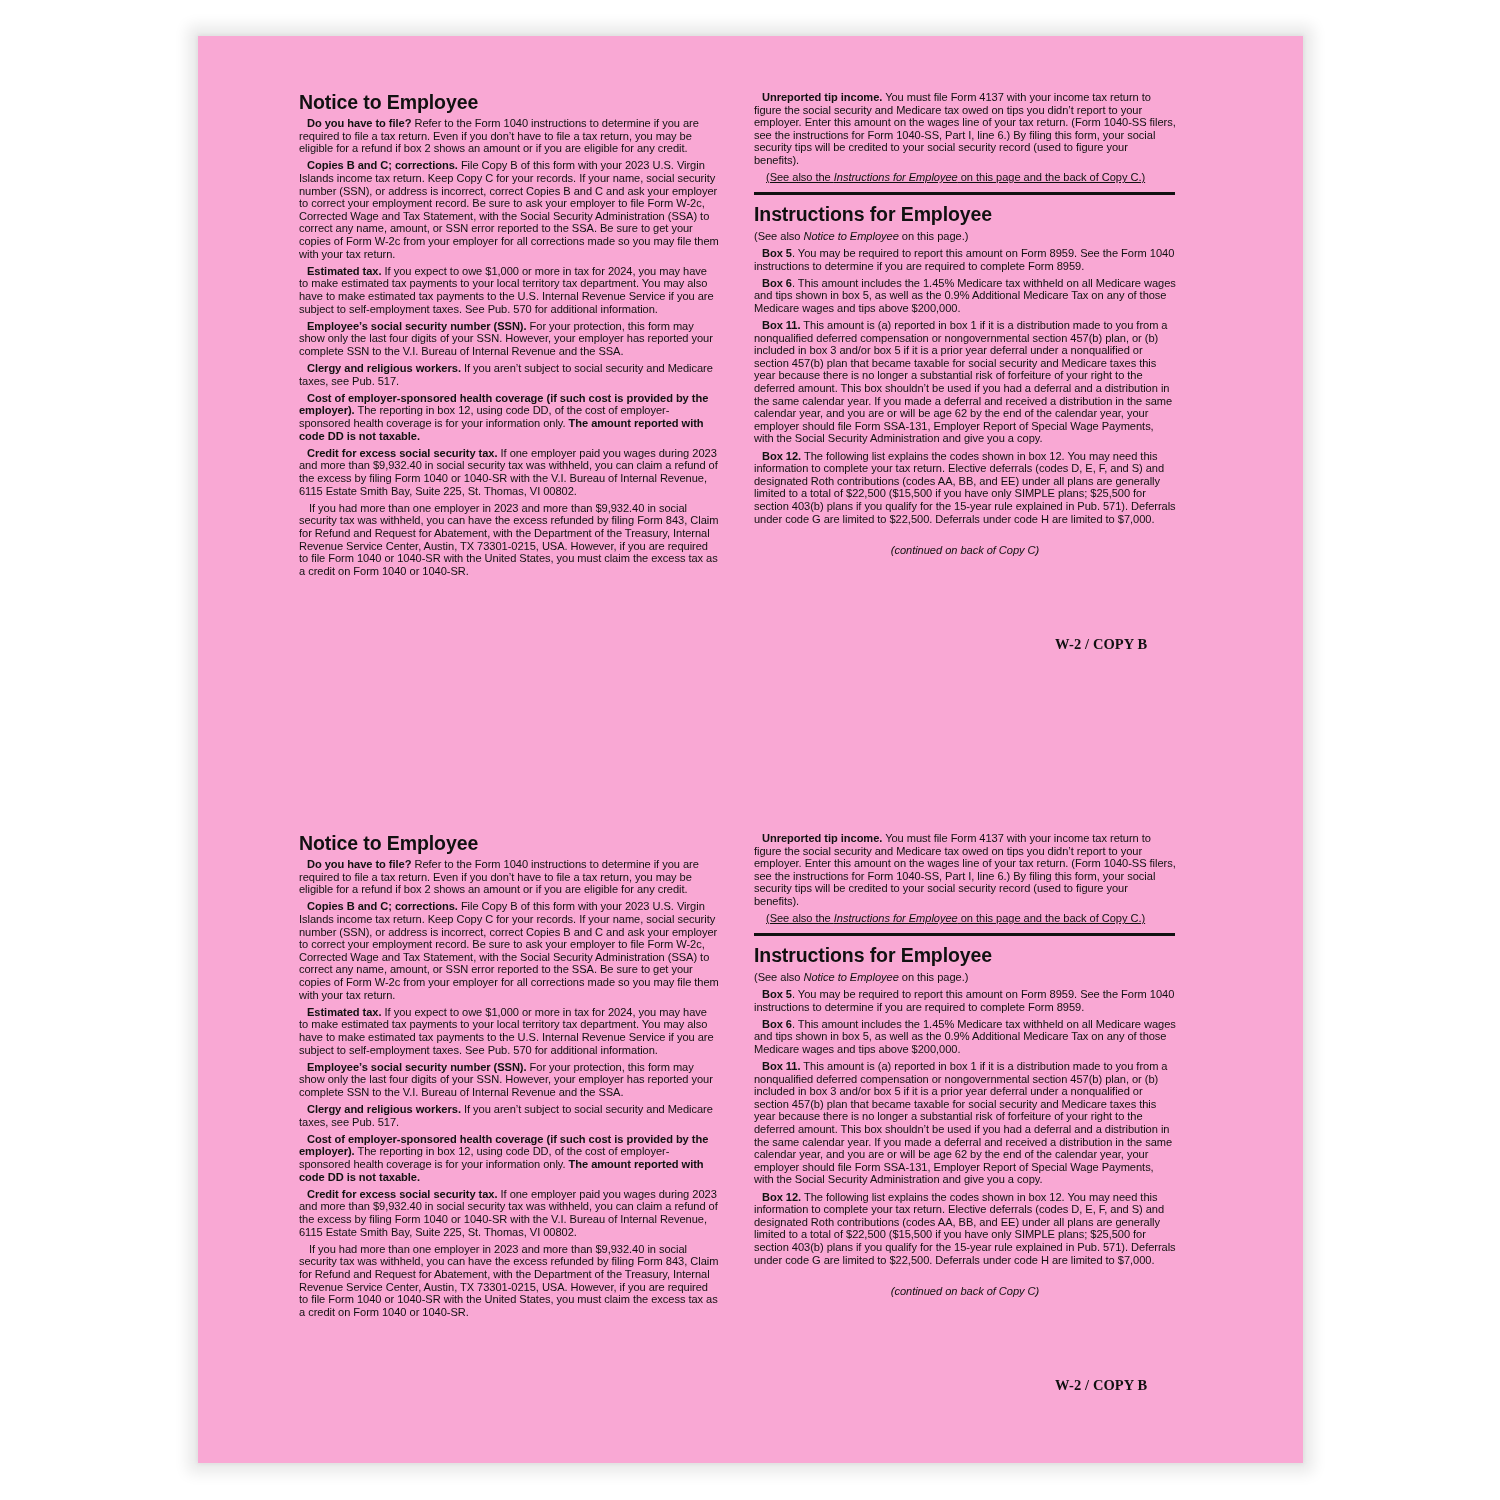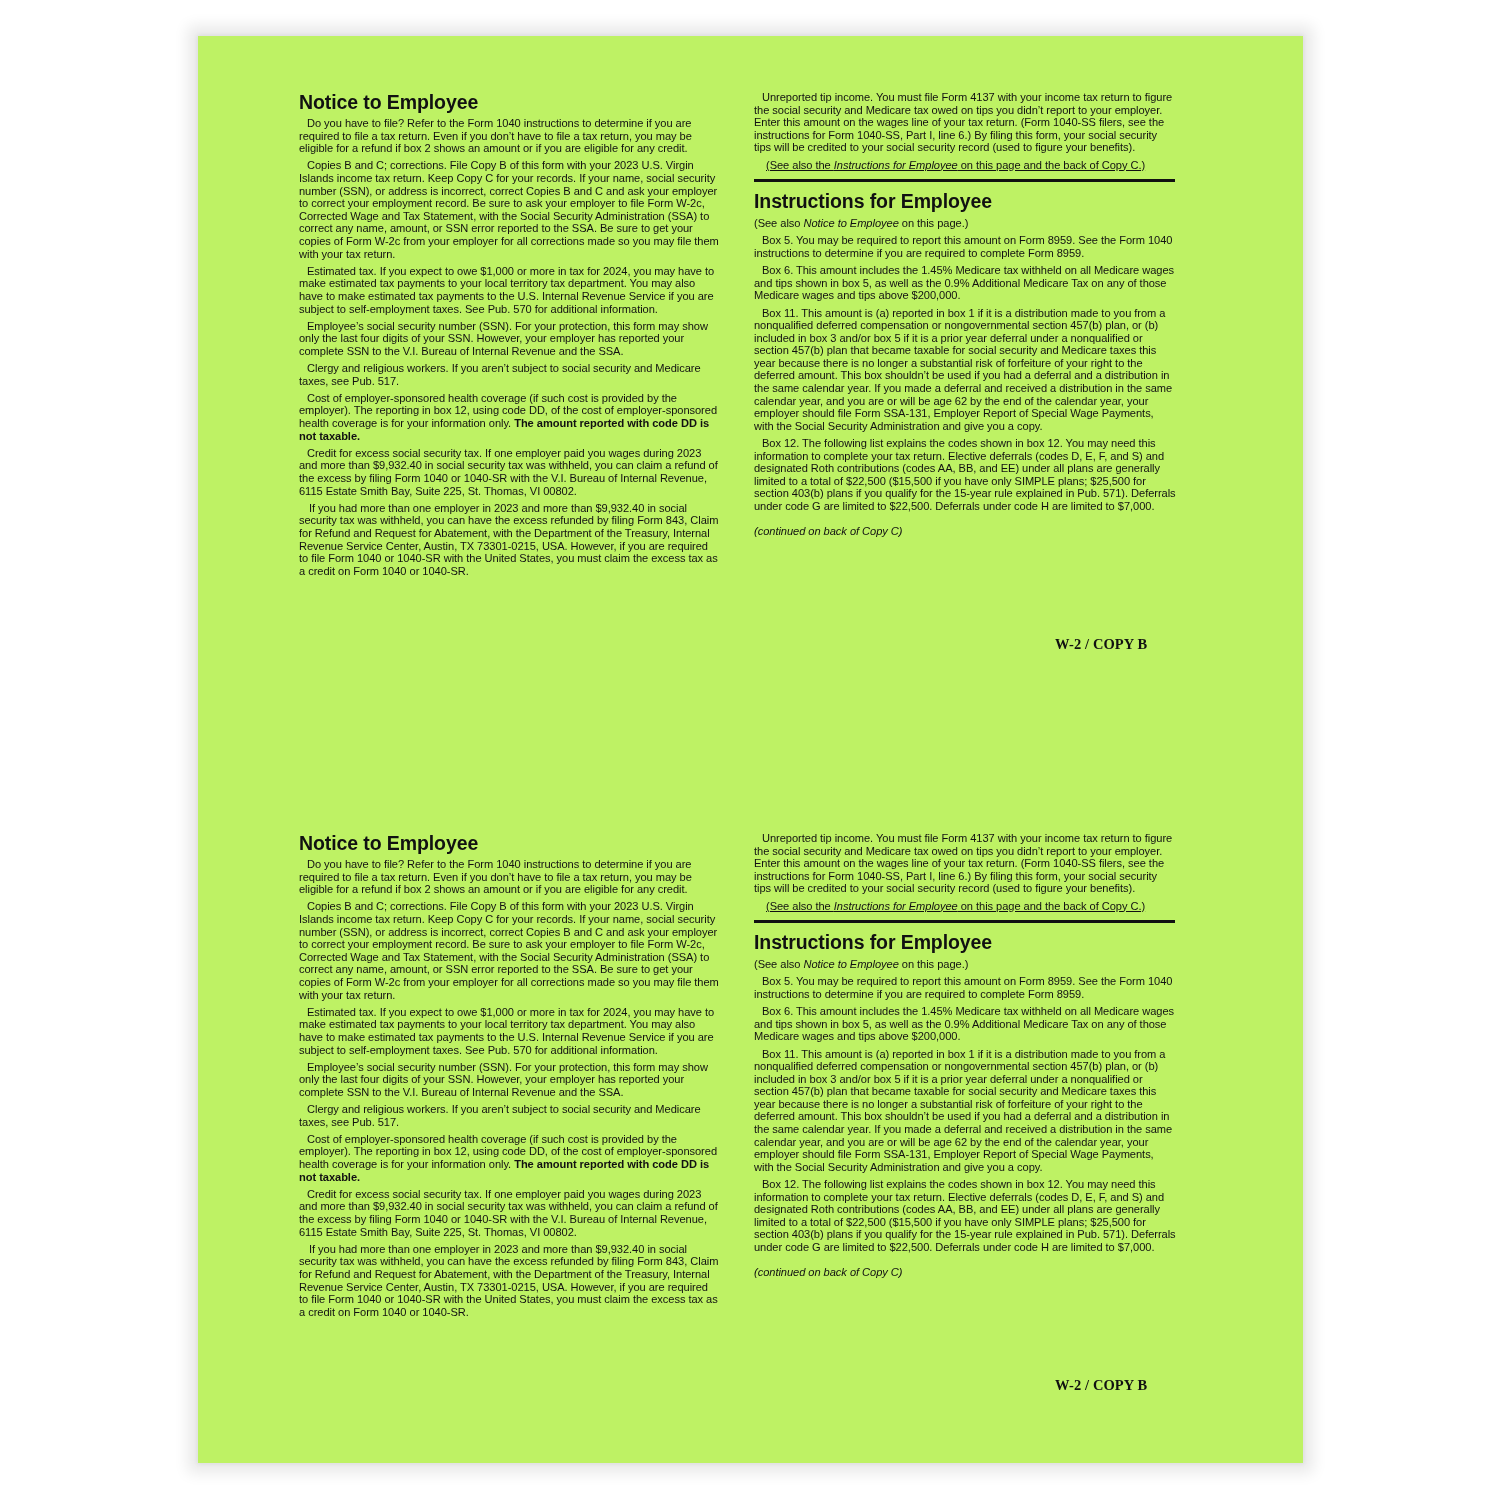--- a/index.html
+++ b/index.html
@@ -14,21 +14,21 @@
       position: relative;
       font-family: "Liberation Sans", sans-serif;
       color: #111111;
     }
     .sheet {
       position: absolute;
       left: 198px;
       top: 36px;
       width: 1105px;
       height: 1427px;
-      background: #bef264;
+      background: #f9a8d4;
       box-shadow: 0 0 14px 10px rgba(0,0,0,0.09), 0 0 4px 1px rgba(0,0,0,0.06);
     }
     .half {
       position: absolute;
       left: 0;
       width: 1105px;
       height: 700px;
     }
     .half.top { top: 0; }
     .half.bottom { top: 741px; }
@@ -60,36 +60,36 @@
       margin: 0 0 4.6px 0;
     }
     .para.indent {
       text-indent: 10px;
     }
     .para.center-note {
       text-indent: 12px;
       margin-bottom: 8px;
       text-decoration: underline;
     }
-    .lead { font-weight: normal; padding-left: 8px; }
+    .lead { font-weight: bold; padding-left: 8px; }
     .em { font-style: italic; }
     .strong { font-weight: bold; }
     .rule {
       height: 3px;
       background: #111111;
       width: 421px;
       margin: 0 0 8px 0;
     }
     .heading.right-heading {
       margin-bottom: 5px;
     }
     .continued {
-      text-align: left;
+      text-align: center;
       font-style: italic;
-      margin-top: 12px;
+      margin-top: 19px;
     }
     .footer-label {
       position: absolute;
       left: 857px;
       top: 600px;
       font-size: 14.5px;
       font-weight: bold;
       letter-spacing: 0.1px;
       font-family: Liberation Serif, serif;
     }

